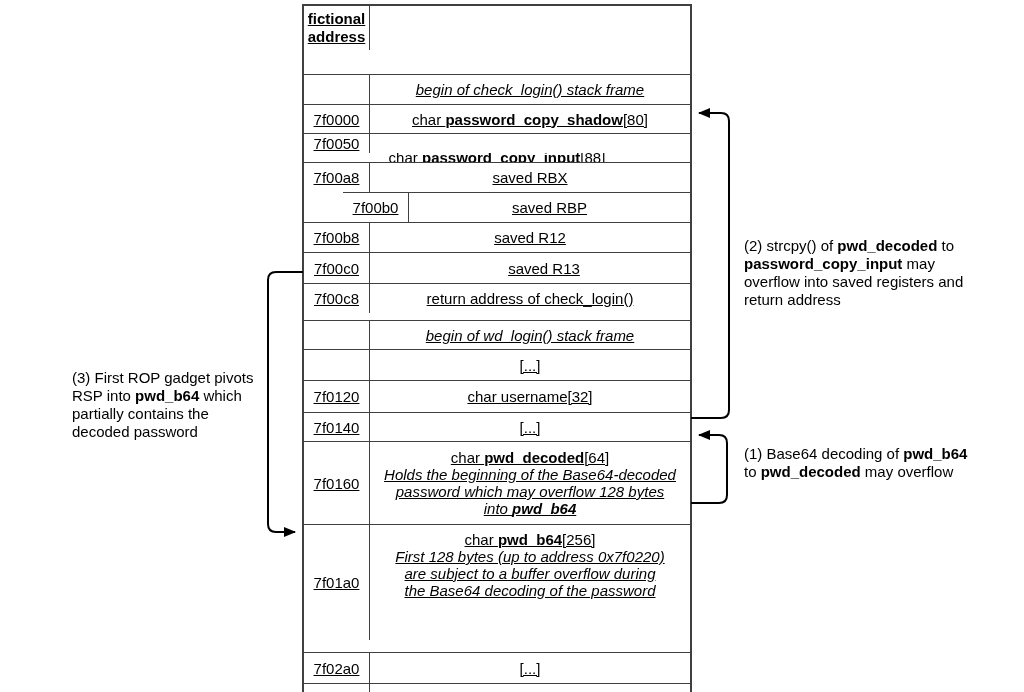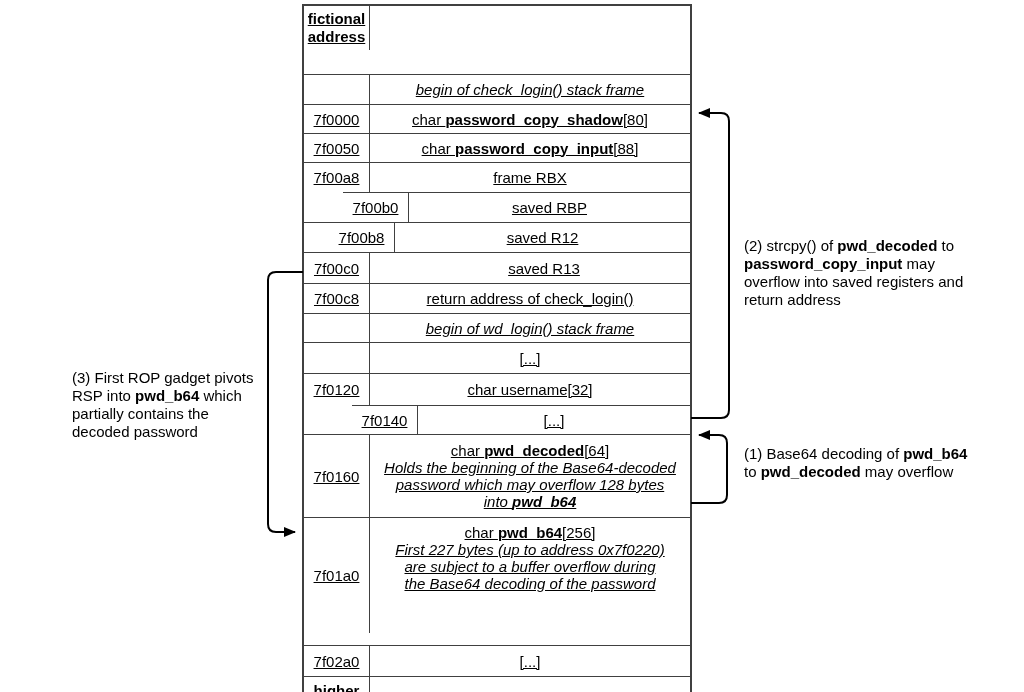--- a/index.html
+++ b/index.html
@@ -88,45 +88,45 @@
         </div>
       </div>
       <div class="trow" style="height: 29px;">
         <div class="cell addr">
           <div class="tl"><span>7f0000</span></div>
         </div>
         <div class="cell data">
           <div class="tl"><span>char </span><span class="s-b">password_copy_shadow</span><span>[80]</span></div>
         </div>
       </div>
-      <div class="trow" style="height: 29px;">
+      <div class="trow" style="height: 29px; flex-direction: column;">
         <div class="cell addr">
           <div class="tl"><span>7f0050</span></div>
         </div>
         <div class="cell data">
           <div class="tl"><span>char </span><span class="s-b">password_copy_input</span><span>[88]</span></div>
         </div>
       </div>
       <div class="trow" style="height: 30px;">
         <div class="cell addr">
           <div class="tl"><span>7f00a8</span></div>
         </div>
         <div class="cell data">
-          <div class="tl"><span>frame RBX</span></div>
+          <div class="tl"><span>saved RBX</span></div>
         </div>
       </div>
       <div class="trow" style="height: 30px; margin-left: 39px;">
         <div class="cell addr">
           <div class="tl"><span>7f00b0</span></div>
         </div>
         <div class="cell data">
           <div class="tl"><span>saved RBP</span></div>
         </div>
       </div>
-      <div class="trow" style="height: 30px; padding-left: 25px;">
+      <div class="trow" style="height: 30px;">
         <div class="cell addr">
           <div class="tl"><span>7f00b8</span></div>
         </div>
         <div class="cell data">
           <div class="tl"><span>saved R12</span></div>
         </div>
       </div>
       <div class="trow" style="height: 31px; gap: 28px;">
         <div class="cell addr">
           <div class="tl"><span>7f00c0</span></div>
@@ -136,41 +136,41 @@
         </div>
       </div>
       <div class="trow" style="height: 30px;">
         <div class="cell addr">
           <div class="tl"><span>7f00c8</span></div>
         </div>
         <div class="cell data">
           <div class="tl"><span>return address of check_login()</span></div>
         </div>
       </div>
-      <div class="trow" style="height: 29px;">
+      <div class="trow" style="height: 29px; margin-top: 7px;">
         <div class="cell addr"></div>
         <div class="cell data">
           <div class="tl"><span class="s-i">begin of wd_login() stack frame</span></div>
         </div>
       </div>
       <div class="trow" style="height: 31px;">
         <div class="cell addr"></div>
         <div class="cell data">
           <div class="tl"><span>[...]</span></div>
         </div>
       </div>
       <div class="trow" style="height: 32px;">
         <div class="cell addr">
           <div class="tl"><span>7f0120</span></div>
         </div>
         <div class="cell data">
           <div class="tl"><span>char username[32]</span></div>
         </div>
       </div>
-      <div class="trow" style="height: 29px; margin-left: 48px;">
+      <div class="trow" style="height: 29px;">
         <div class="cell addr">
           <div class="tl"><span>7f0140</span></div>
         </div>
         <div class="cell data">
           <div class="tl"><span>[...]</span></div>
         </div>
       </div>
       <div class="trow" style="height: 83px;">
         <div class="cell addr">
           <div class="tl"><span>7f0160</span></div>
@@ -181,21 +181,21 @@
           <div class="tl"><span class="s-i">password which may overflow 128 bytes</span></div>
           <div class="tl"><span class="s-i">into </span><span class="s-bi">pwd_b64</span></div>
         </div>
       </div>
       <div class="trow" style="height: 116px;">
         <div class="cell addr">
           <div class="tl"><span>7f01a0</span></div>
         </div>
         <div class="cell data vtop">
           <div class="tl"><span>char </span><span class="s-b">pwd_b64</span><span>[256]</span></div>
-          <div class="tl"><span class="s-i">First 227 bytes (up to address 0x7f0220)</span></div>
+          <div class="tl"><span class="s-i">First 128 bytes (up to address 0x7f0220)</span></div>
           <div class="tl"><span class="s-i">are subject to a buffer overflow during</span></div>
           <div class="tl"><span class="s-i">the Base64 decoding of the password</span></div>
         </div>
       </div>
       <div class="trow" style="height: 31px; margin-top: 12px;">
         <div class="cell addr">
           <div class="tl"><span>7f02a0</span></div>
         </div>
         <div class="cell data">
           <div class="tl"><span>[...]</span></div>

